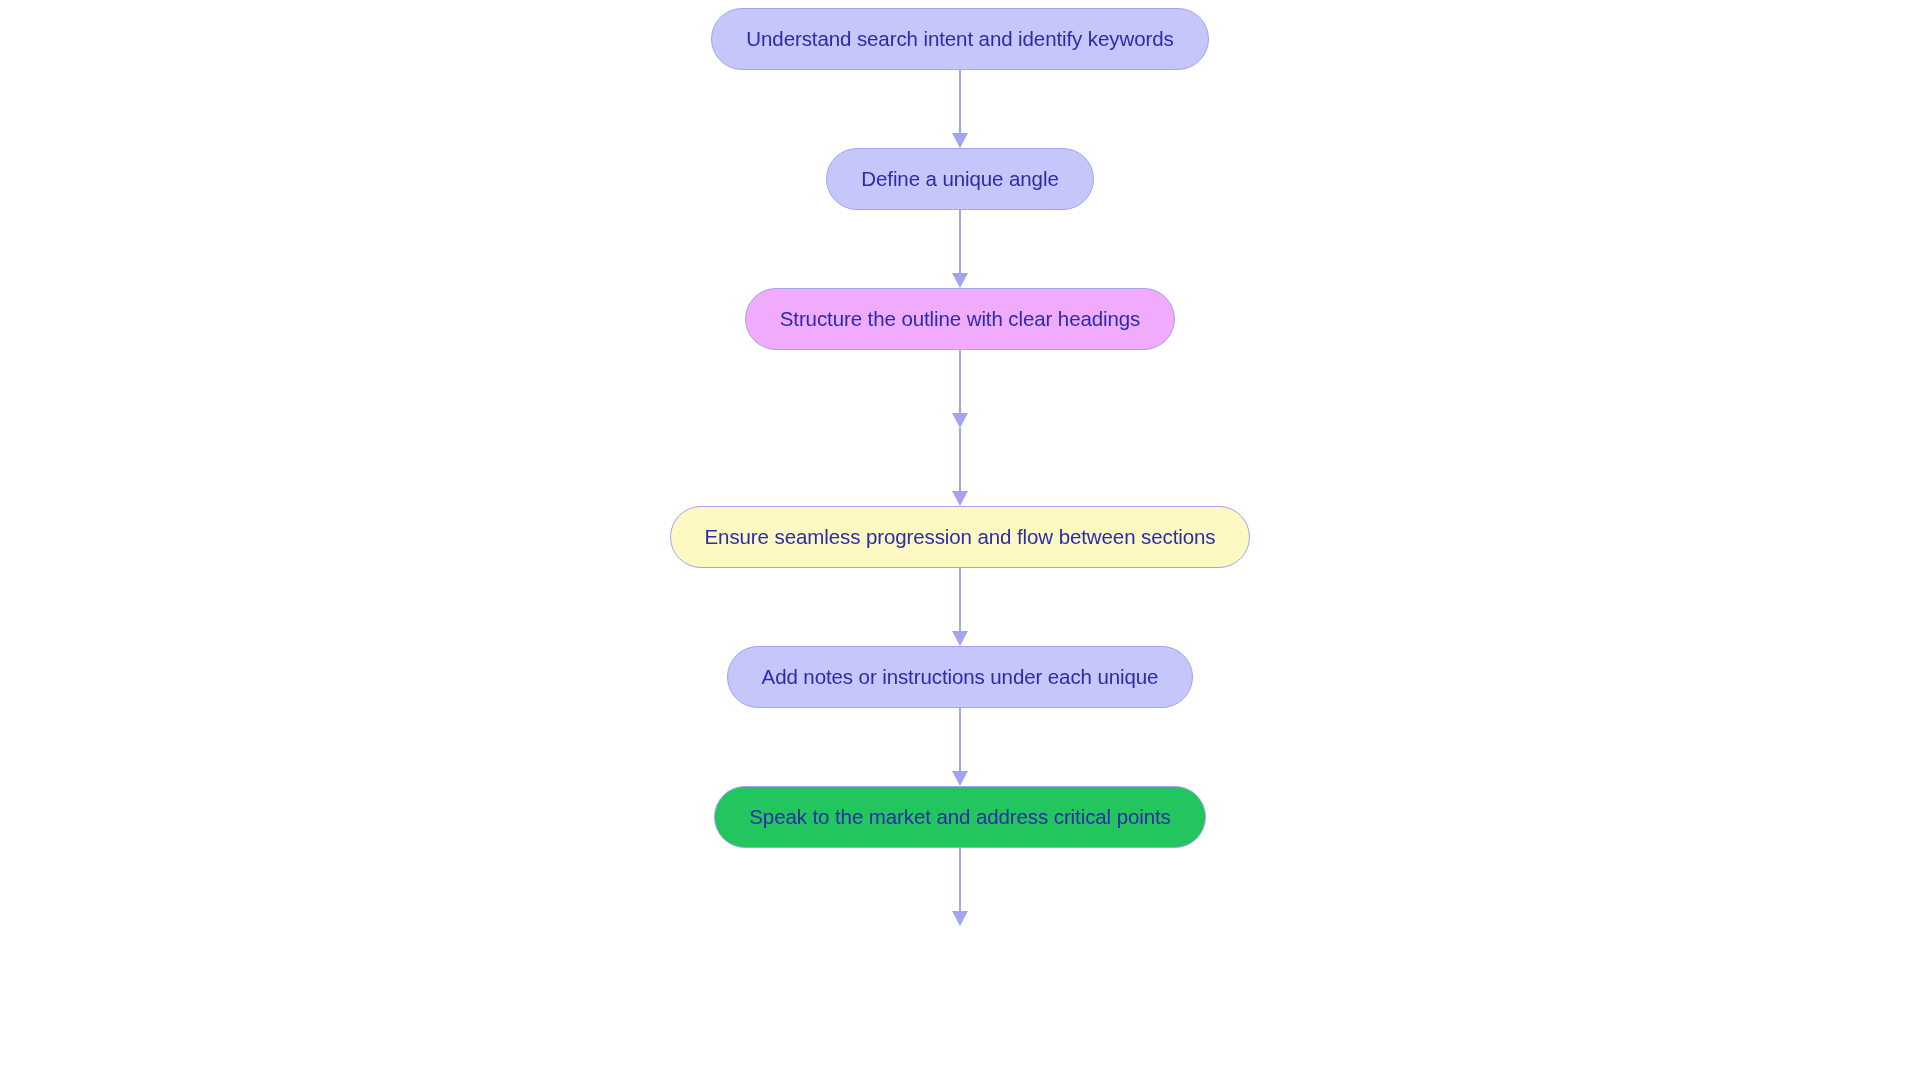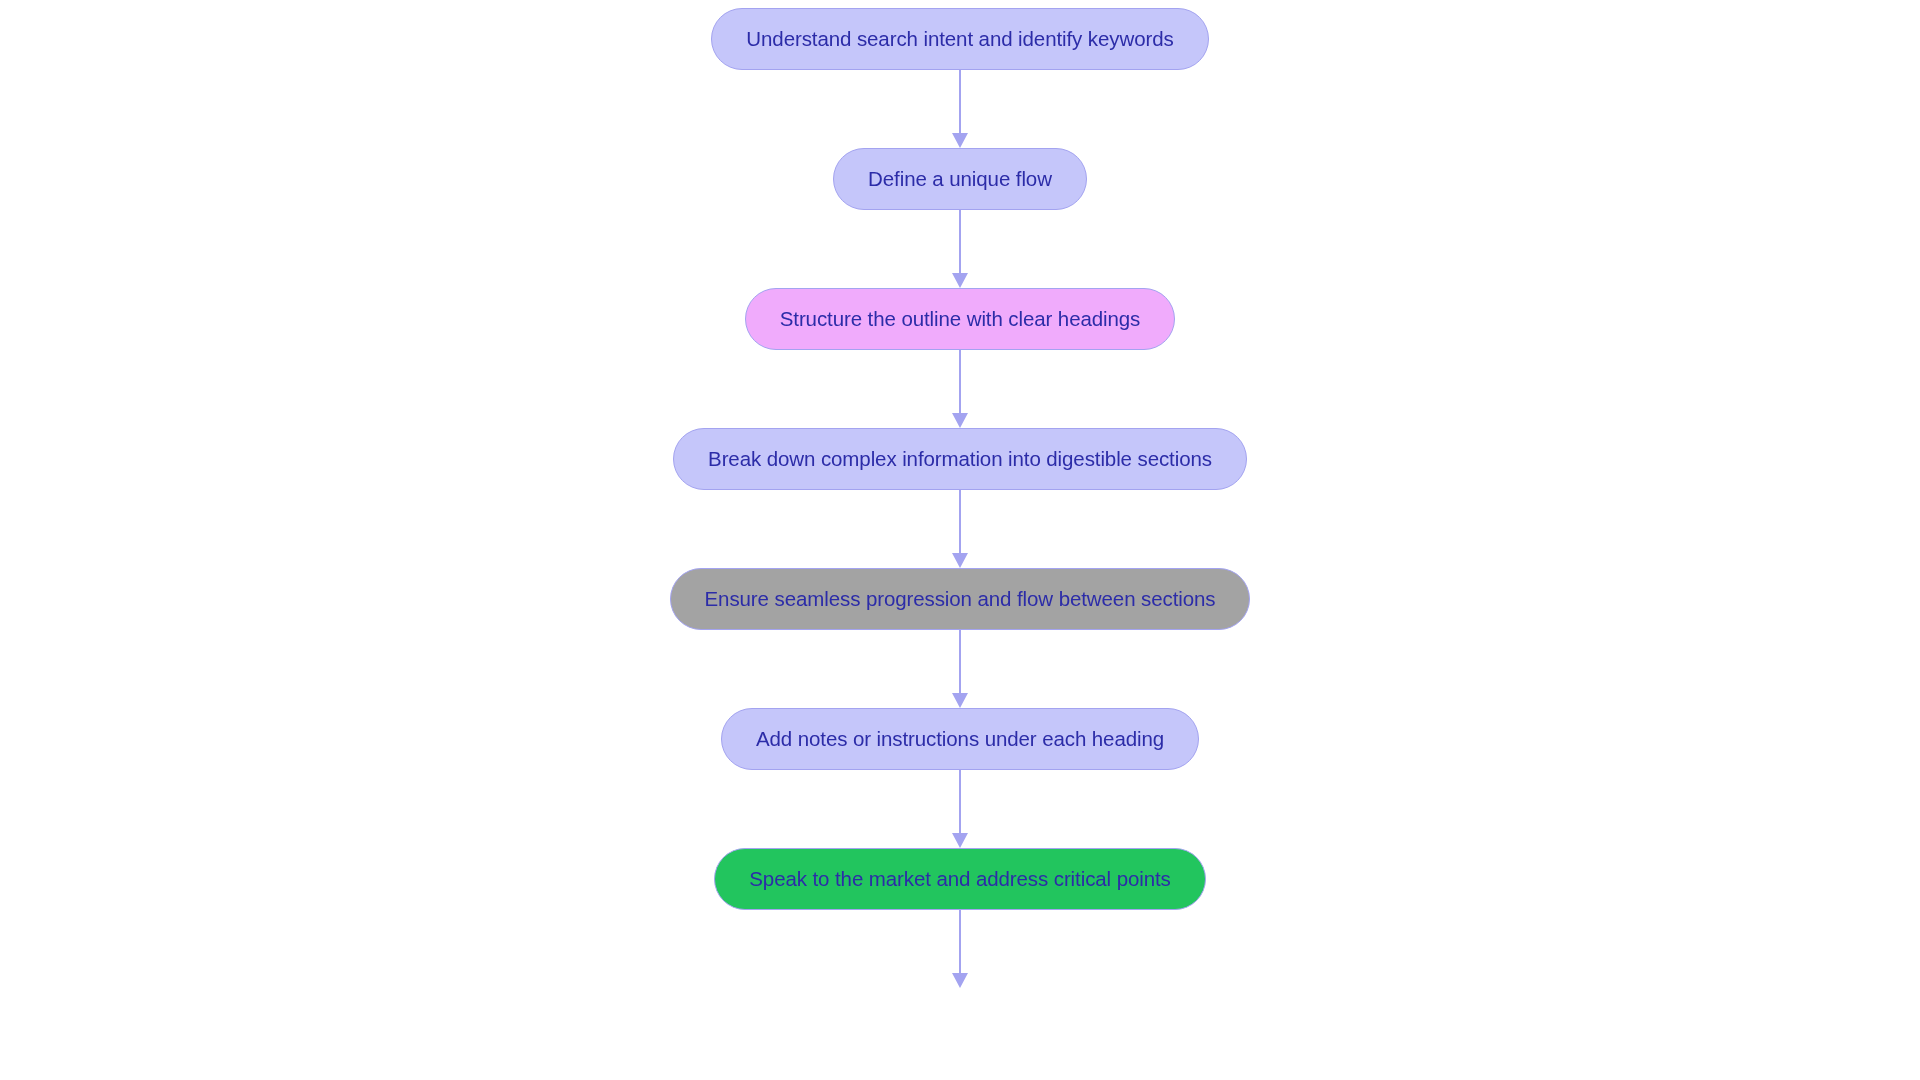--- a/index.html
+++ b/index.html
@@ -99,57 +99,54 @@
     <div class="node" style="background: rgb(197, 198, 250); border-color: rgb(163, 163, 240);">
       <span class="node-label" style="color: rgb(44, 44, 168);">Understand search intent and identify keywords</span>
     </div>
 
     <div class="connector">
       <div class="line" style="background: rgb(163, 163, 240);"></div>
       <div class="arrowhead" style="border-top-color: rgb(163, 163, 240);"></div>
     </div>
 
     <div class="node" style="background: rgb(197, 198, 250); border-color: rgb(163, 163, 240);">
-      <span class="node-label" style="color: rgb(44, 44, 168);">Define a unique flow</span>
+      <span class="node-label" style="color: rgb(44, 44, 168);">Define a unique angle</span>
     </div>
 
     <div class="connector">
       <div class="line" style="background: rgb(163, 163, 240);"></div>
       <div class="arrowhead" style="border-top-color: rgb(163, 163, 240);"></div>
     </div>
 
     <div class="node" style="background: #f0abfc; border-color: rgb(163, 163, 240);">
       <span class="node-label" style="color: rgb(44, 44, 168);">Structure the outline with clear headings</span>
     </div>
 
     <div class="connector">
       <div class="line" style="background: rgb(163, 163, 240);"></div>
       <div class="arrowhead" style="border-top-color: rgb(163, 163, 240);"></div>
     </div>
 
-    <div class="node" style="background: rgb(197, 198, 250); border-color: rgb(163, 163, 240);">
-      <span class="node-label" style="color: rgb(44, 44, 168);">Break down complex information into digestible sections</span>
-    </div>
 
     <div class="connector">
       <div class="line" style="background: rgb(163, 163, 240);"></div>
       <div class="arrowhead" style="border-top-color: rgb(163, 163, 240);"></div>
     </div>
 
-    <div class="node" style="background: #a3a3a3; border-color: rgb(163, 163, 240);">
+    <div class="node" style="background: #fef9c3; border-color: rgb(163, 163, 240);">
       <span class="node-label" style="color: rgb(44, 44, 168);">Ensure seamless progression and flow between sections</span>
     </div>
 
     <div class="connector">
       <div class="line" style="background: rgb(163, 163, 240);"></div>
       <div class="arrowhead" style="border-top-color: rgb(163, 163, 240);"></div>
     </div>
 
     <div class="node" style="background: rgb(197, 198, 250); border-color: rgb(163, 163, 240);">
-      <span class="node-label" style="color: rgb(44, 44, 168);">Add notes or instructions under each heading</span>
+      <span class="node-label" style="color: rgb(44, 44, 168);">Add notes or instructions under each unique</span>
     </div>
 
     <div class="connector">
       <div class="line" style="background: rgb(163, 163, 240);"></div>
       <div class="arrowhead" style="border-top-color: rgb(163, 163, 240);"></div>
     </div>
 
     <div class="node" style="background: #22c55e; border-color: rgb(163, 163, 240);">
       <span class="node-label" style="color: rgb(44, 44, 168);">Speak to the market and address critical points</span>
     </div>

